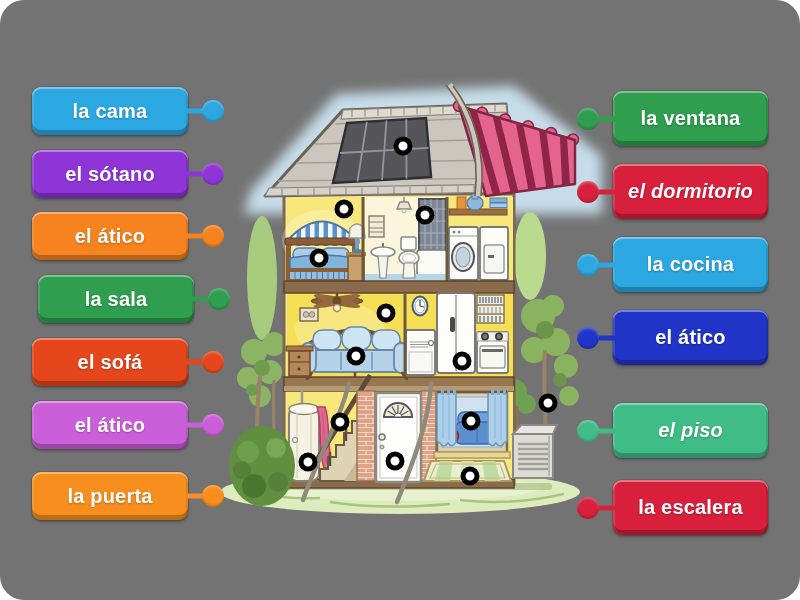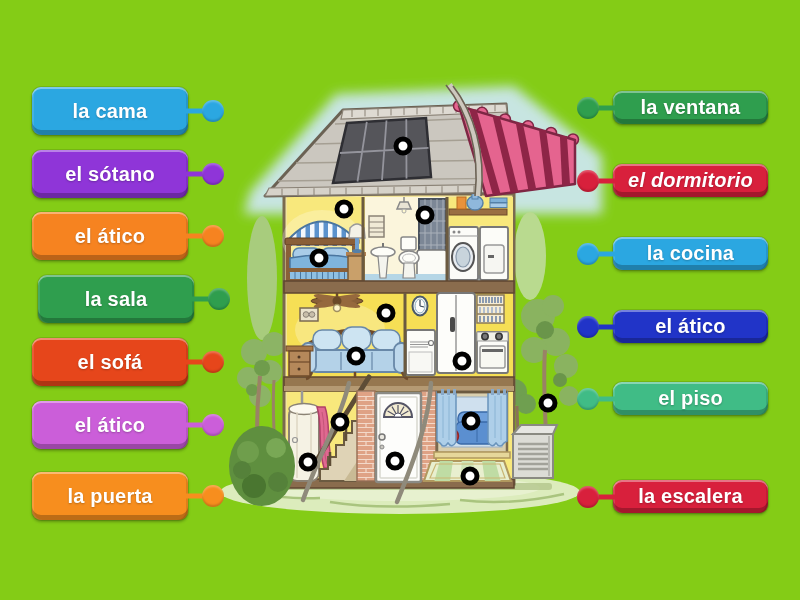--- a/index.html
+++ b/index.html
@@ -1,23 +1,23 @@
 <!DOCTYPE html>
 <html><head>
 <meta charset="utf-8">
 <style>
   html,body { margin:0; padding:0; background:#ffffff; }
   #stage {
-    position:relative; width:800px; height:600px; background:#84cc16;
-    font-family:"Liberation Sans", sans-serif; overflow:hidden;
+    position:relative; width:800px; height:600px; background:#737373;
+    font-family:"Liberation Sans", sans-serif; overflow:hidden;border-radius:24px;
   }
   #house-svg { position:absolute; left:0; top:0; width:800px; height:600px; pointer-events:none; }
   .label-row { position:absolute; }
   .label-row.left  { left:32px;  width:156px; height:48px; }
-  .label-row.right { left:613px; width:155px; height:33px;text-align:right; }
+  .label-row.right { left:613px; width:155px; height:55px;text-align:right; }
   .bubble {
     position:absolute; inset:0; border-radius:9px; background:var(--c);
     box-shadow: inset 0 2px 0 rgba(255,255,255,.38),
                 inset 0 -5px 0 rgba(0,0,0,.24),
                 inset 2px 0 0 rgba(255,255,255,.12),
                 inset -2px 0 0 rgba(0,0,0,.10),
                 0 0 0 1px rgba(0,0,0,.10),
                 0 2px 3px rgba(0,0,0,.28);
     display:flex; align-items:center; justify-content:center;
     cursor:pointer;
@@ -441,21 +441,21 @@
         <div class="stem"></div>
         <div class="dot"></div>
       </div>
       <div class="label-row right" style="top: 310px; --c: #2134C8;">
         <div class="bubble">
           <span class="label-text">el ático</span>
         </div>
         <div class="stem"></div>
         <div class="dot"></div>
       </div>
-      <div class="label-row right" style="top: 382px; --c: #40BC86;">
+      <div class="label-row right" style="top: 403px; font-style: italic; --c: #40BC86;">
         <div class="bubble">
           <span class="label-text">el piso</span>
         </div>
         <div class="stem"></div>
         <div class="dot"></div>
       </div>
       <div class="label-row right" style="top: 480px; --c: #D8203C;">
         <div class="bubble">
           <span class="label-text">la escalera</span>
         </div>

